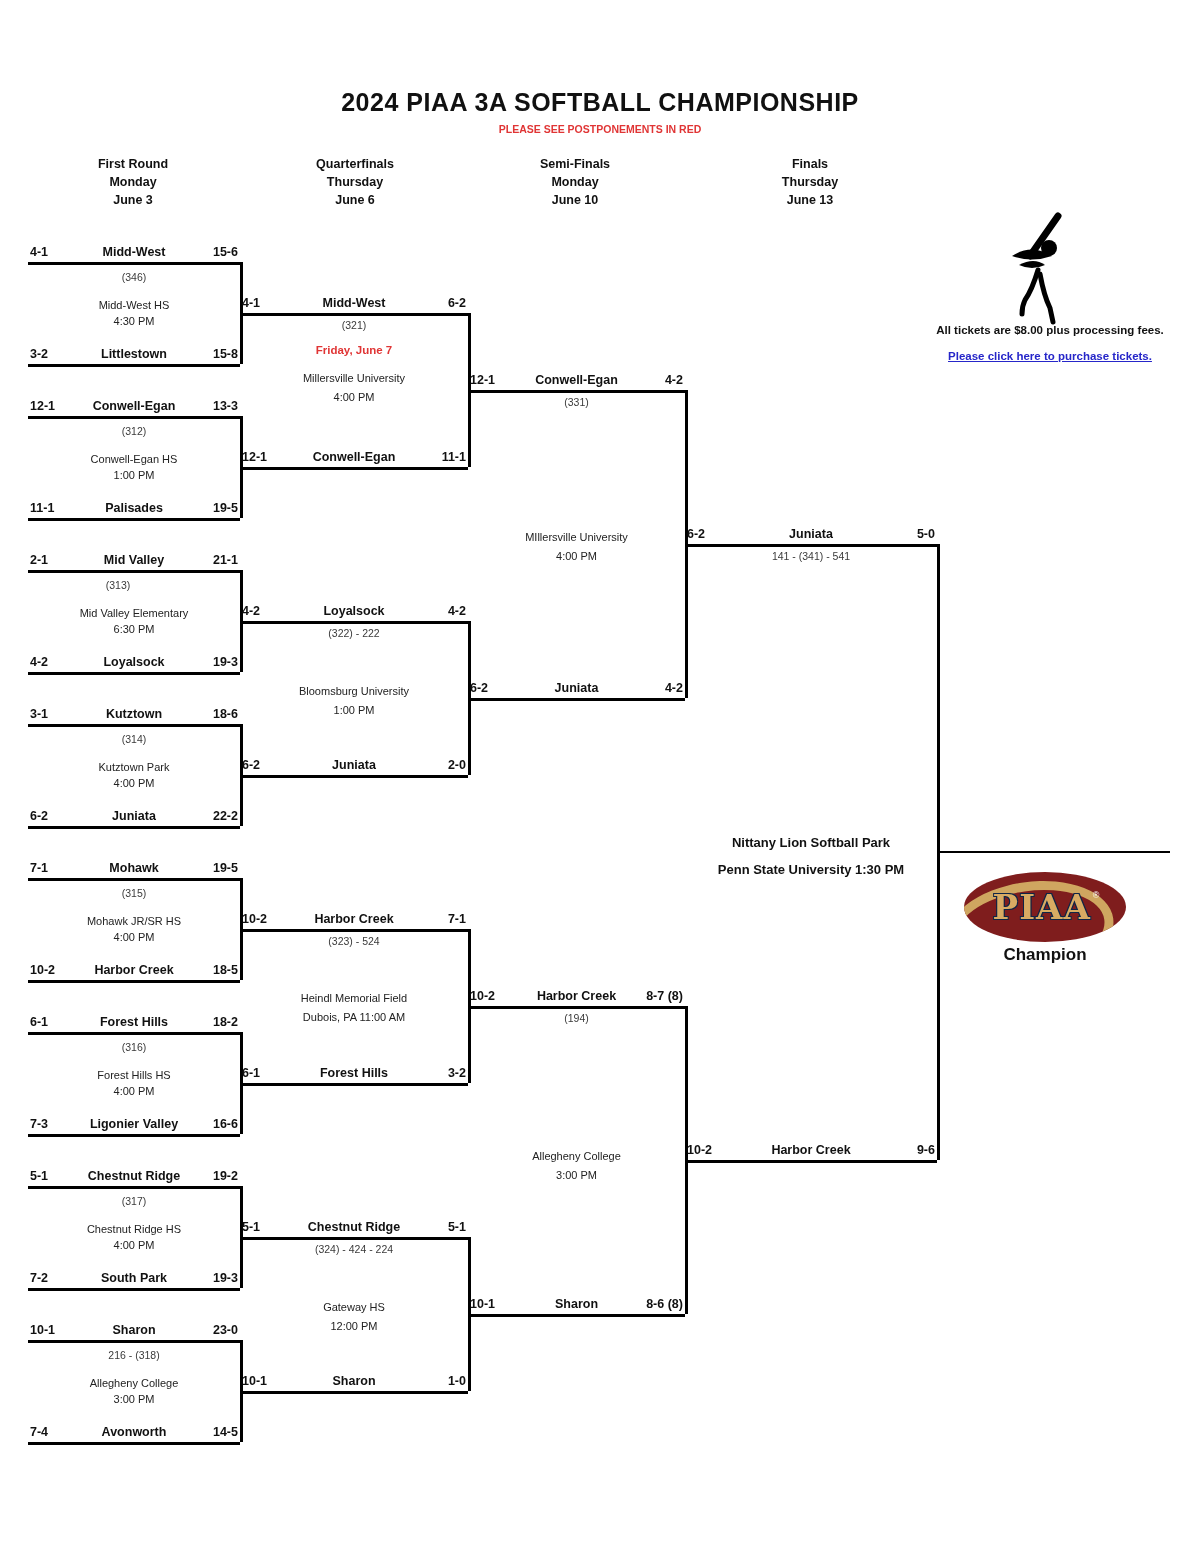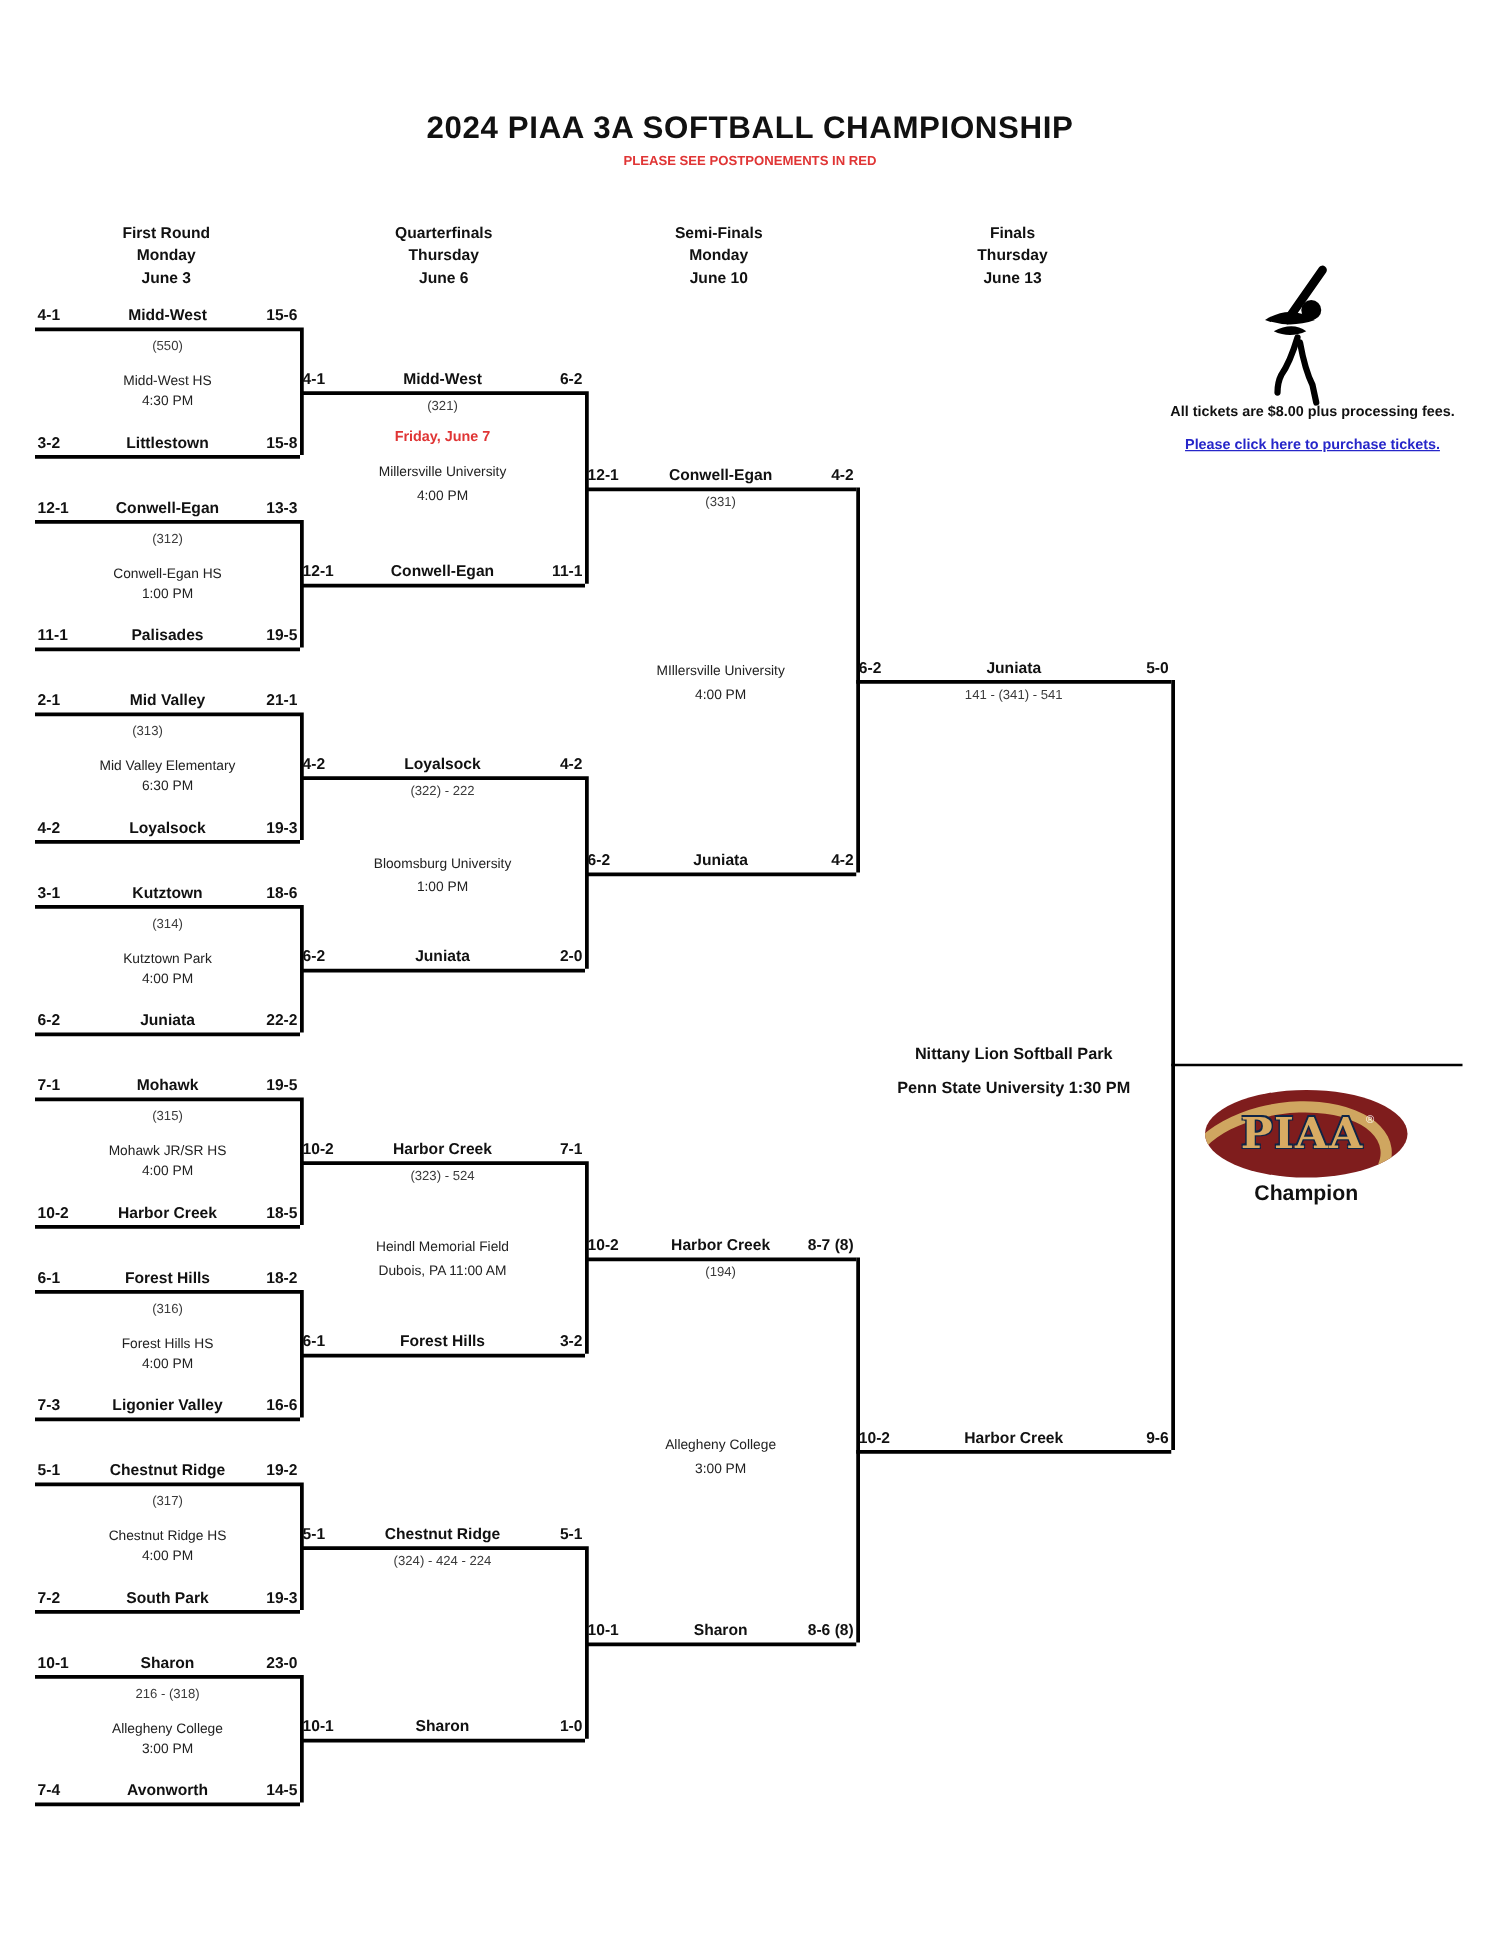--- a/index.html
+++ b/index.html
@@ -1,21 +1,21 @@
 <!DOCTYPE html>
 <html><head>
 <meta charset="utf-8">
 <style>
   html,body{margin:0;padding:0;background:#fff;}
   .page{position:relative;width:1200px;height:1554px;background:#fff;overflow:hidden;
         font-family:"Liberation Sans","DejaVu Sans",sans-serif;color:#111;}
   .abs{position:absolute;}
   .title{top:88px;left:0;width:1200px;text-align:center;font-size:25px;font-weight:bold;letter-spacing:.5px;}
   .notice{top:123px;left:0;width:1200px;text-align:center;font-size:10.5px;font-weight:bold;color:#e03535;}
-  .colhead{width:200px;text-align:center;font-size:12.5px;font-weight:bold;line-height:18px;margin-top:22px;}
+  .colhead{width:200px;text-align:center;font-size:12.5px;font-weight:bold;line-height:18px;}
   
   .team{position:absolute;height:20px;border-bottom:3px solid #000;font-size:12.5px;font-weight:bold;}
   .team .seed{position:absolute;left:2px;bottom:3px;}
   .team .tname{position:absolute;left:0;right:0;bottom:3px;text-align:center;}
   .team .rec{position:absolute;right:2px;bottom:3px;}
   .vline{position:absolute;border-left:3px solid #000;}
   .hline{position:absolute;border-top:2px solid #000;}
   .gid{position:absolute;text-align:center;font-size:10.5px;color:#3a3a3a;}
   .venue{position:absolute;text-align:center;font-size:11px;line-height:16px;color:#222;}
   .venue.qf{line-height:19px;}
@@ -70,21 +70,21 @@
     <span class="seed">4-1</span>
     <span class="tname">Midd-West</span>
     <span class="rec">15-6</span>
   </div>
   <div class="team" style="left:28px;top:344px;width:212px">
     <span class="seed">3-2</span>
     <span class="tname">Littlestown</span>
     <span class="rec">15-8</span>
   </div>
   <div class="vline" style="left:240px;top:262px;height:102px"></div>
-  <div class="gid" style="left:28px;top:271px;width:212px">(550)</div>
+  <div class="gid" style="left:28px;top:271px;width:212px">(346)</div>
   <div class="venue" style="left:28px;top:297px;width:212px">
     <div>Midd-West HS</div>
     <div>4:30 PM</div>
   </div>
 
   <div class="team" style="left:28px;top:396px;width:212px">
     <span class="seed">12-1</span>
     <span class="tname">Conwell-Egan</span>
     <span class="rec">13-3</span>
   </div>
@@ -259,20 +259,24 @@
     <span class="tname">Chestnut Ridge</span>
     <span class="rec">5-1</span>
   </div>
   <div class="team" style="left:240px;top:1371px;width:228px">
     <span class="seed">10-1</span>
     <span class="tname">Sharon</span>
     <span class="rec">1-0</span>
   </div>
   <div class="vline" style="left:468px;top:1237px;height:154px"></div>
   <div class="gid" style="left:240px;top:1243px;width:228px">(324) - 424 - 224</div>
+  <div class="venue qf" style="left:240px;top:1298px;width:228px">
+    <div>Gateway HS</div>
+    <div>12:00 PM</div>
+  </div>
 
   <div class="team" style="left:468px;top:370px;width:217px">
     <span class="seed">12-1</span>
     <span class="tname">Conwell-Egan</span>
     <span class="rec">4-2</span>
   </div>
   <div class="team" style="left:468px;top:678px;width:217px">
     <span class="seed">6-2</span>
     <span class="tname">Juniata</span>
     <span class="rec">4-2</span>

